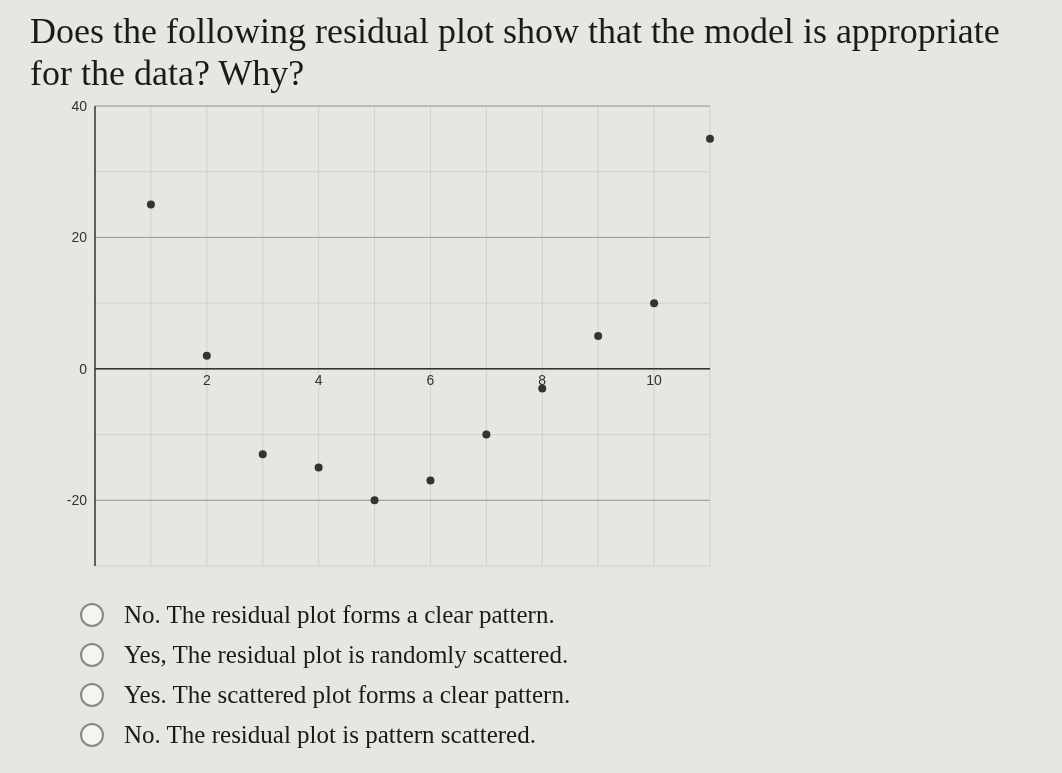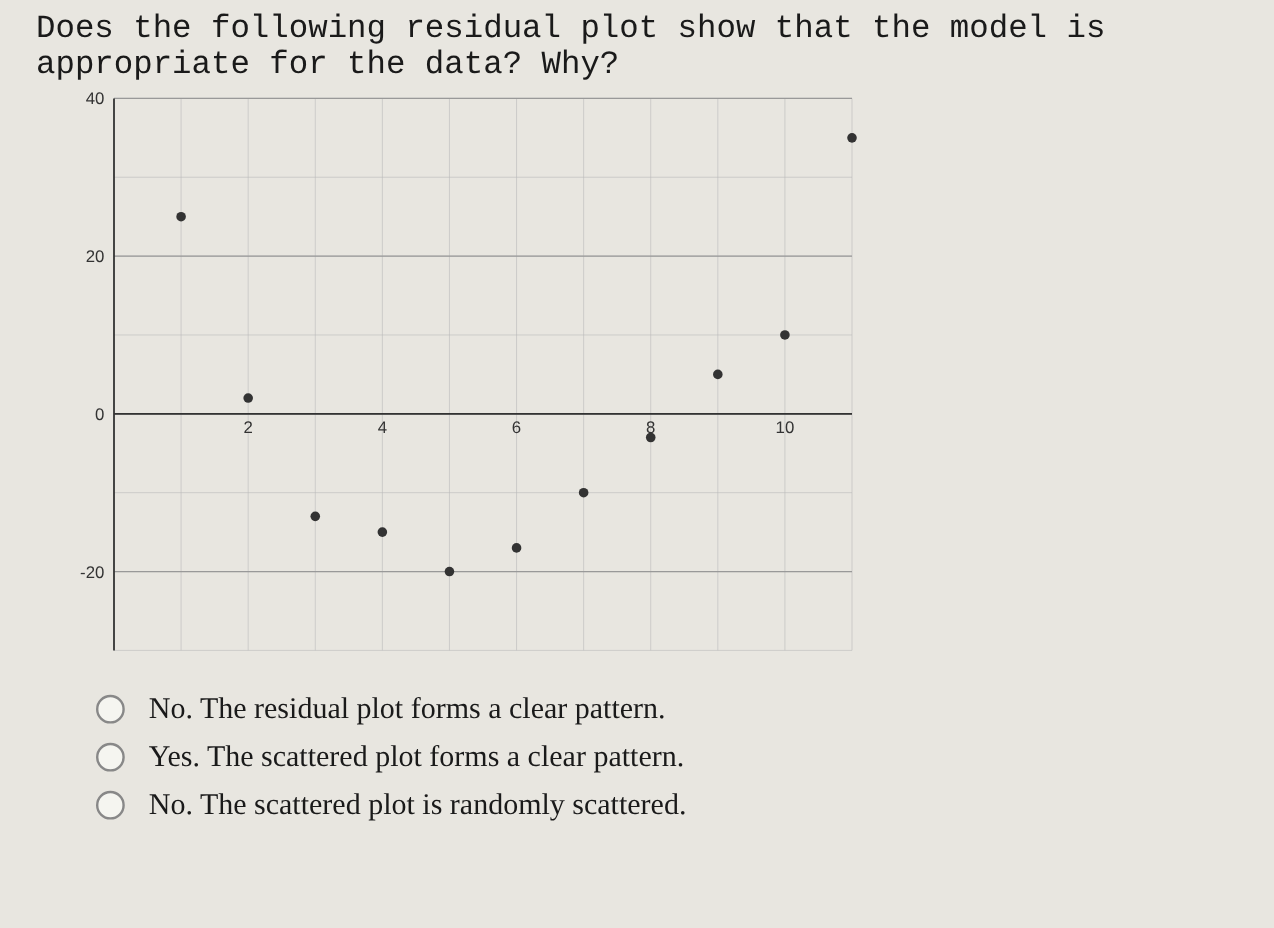--- a/index.html
+++ b/index.html
@@ -6,24 +6,23 @@
     body {
       width: 1062px;
       height: 773px;
       background: #e8e6e0;
       font-family: Georgia, 'Times New Roman', serif;
       color: #1a1a1a;
       padding: 10px 30px;
       position: relative;
     }
     .question-text {
-      font-size: 27px;
+      font-size: 36px;
       font-weight: 500;
       margin-bottom: 2px;
-      font-family: Liberation Mono, monospace;
     }
     .chart-container {
       position: relative;
       width: 680px;
       height: 490px;
       margin-left: 20px;
     }
     .chart-svg {
       width: 100%;
       height: 100%;
@@ -112,19 +111,23 @@
     </svg>
 </div>
 
 <div class="options">
   <div class="option-row">
     <div class="radio"></div>
     <div class="option-label">No. The residual plot forms a clear pattern.</div>
   </div>
   <div class="option-row">
     <div class="radio"></div>
+    <div class="option-label">Yes, The residual plot is randomly scattered.</div>
+  </div>
+  <div class="option-row">
+    <div class="radio"></div>
     <div class="option-label">Yes. The scattered plot forms a clear pattern.</div>
   </div>
   <div class="option-row">
     <div class="radio"></div>
-    <div class="option-label">No. The scattered plot is randomly scattered.</div>
+    <div class="option-label">No. The residual plot is pattern scattered.</div>
   </div>
 </div>
 
 </body></html>

